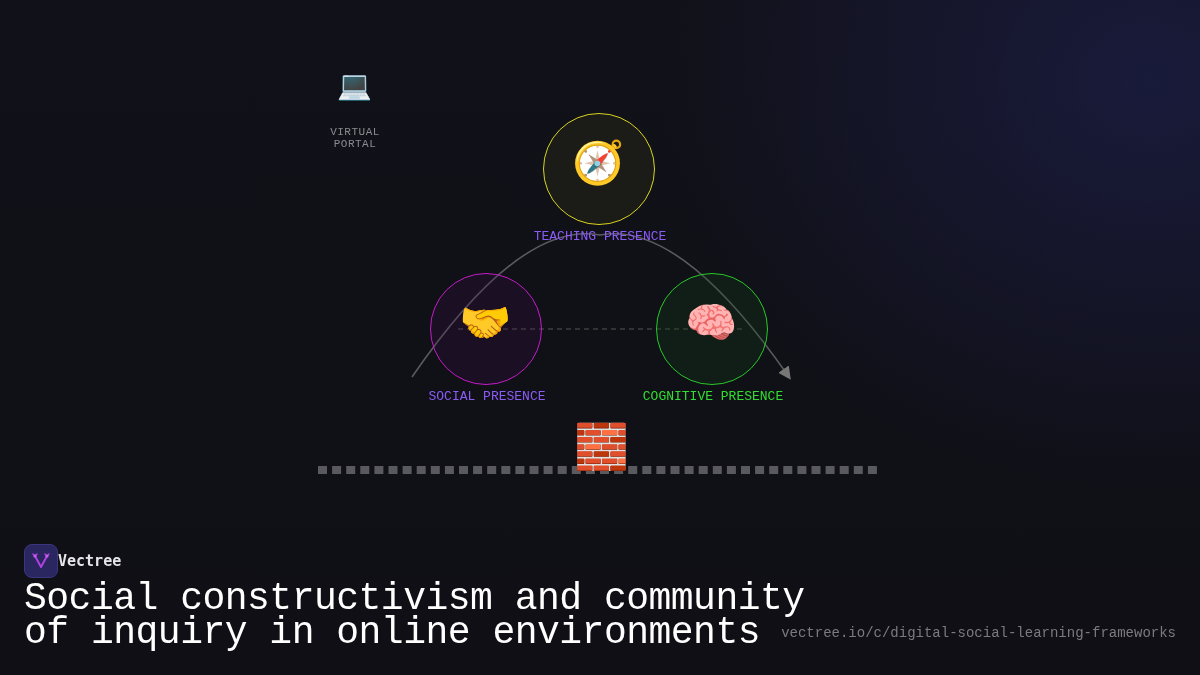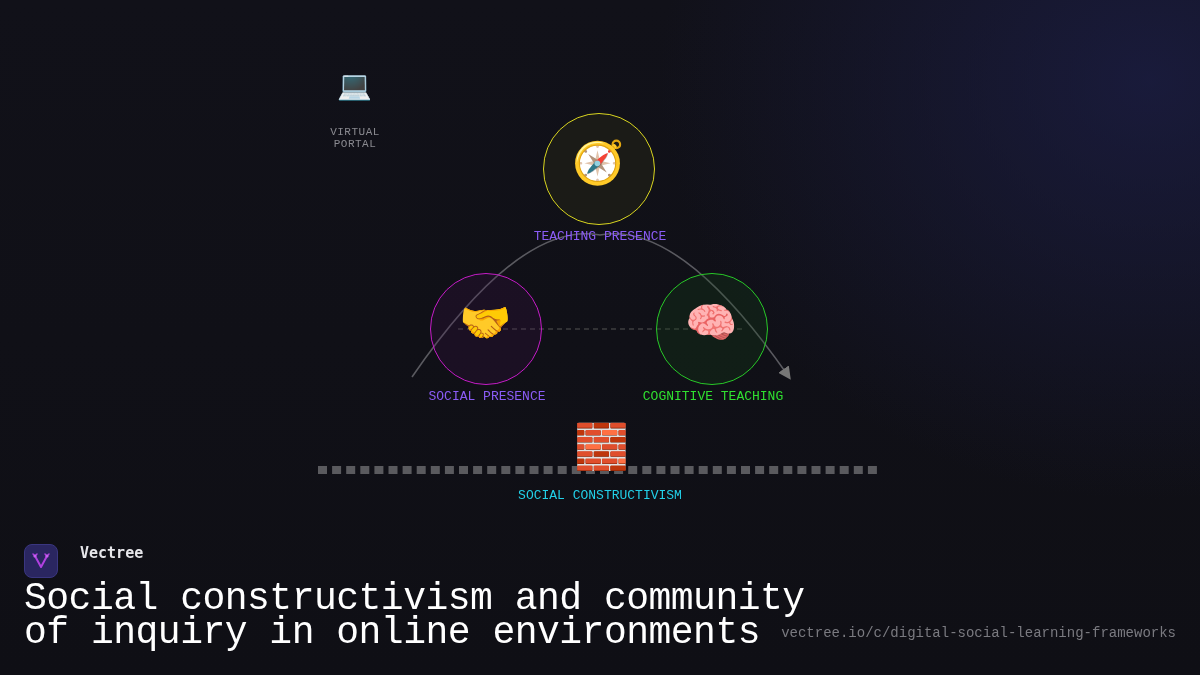--- a/index.html
+++ b/index.html
@@ -30,21 +30,21 @@
   .social { left:430px; top:273px; border:1px solid #c41cc6; background:rgba(70,20,80,0.22); }
   .cogn { left:656px; top:273px; border:1px solid #28c828; background:rgba(20,70,25,0.25); }
 
   .lbl-teach { left:500px; width:200px; top:229px; color:#8b5cf6; }
   .lbl-social { left:387px; width:200px; top:389px; color:#8b5cf6; }
   .lbl-cogn { left:613px; width:200px; top:389px; color:#30e030; }
 
   .brick { position:absolute; left:574px; top:426px; width:50px; height:48px; font-size:44px; line-height:48px; text-align:center; }
   .foundation-label { position:absolute; left:450px; width:300px; top:488px; text-align:center; font-size:13px; color:#22d0e8; }
 
-  .brand { position:absolute; left:24px; top:544px; display:flex; align-items:flex-start; gap:22px; }
+  .brand { position:absolute; left:24px; top:544px; display:flex; align-items:center; gap:0; }
   .logo { width:34px; height:34px; border-radius:8px; background:#2a2660; border:1px solid #3a3680; box-sizing:border-box; display:flex; align-items:center; justify-content:center; }
   .brand-name { font-family:"DejaVu Sans Mono", monospace; font-weight:bold; font-size:15px; color:#e6e6ea; }
 
   .title { position:absolute; left:24px; top:582px; width:820px; font-family:"Liberation Mono", monospace; font-weight:normal; font-size:38px; line-height:34px; color:#ffffff; letter-spacing:-0.5px; }
   .url { position:absolute; right:24px; top:625px; font-size:14px; color:#7a7a80; }
 </style>
 </head>
 <body>
 
 <div class="bg-glow"></div>
@@ -75,24 +75,23 @@
   <div class="node-label lbl-teach">TEACHING PRESENCE</div>
 
   <div class="node social">
     <div class="emoji">🤝</div>
   </div>
   <div class="node-label lbl-social">SOCIAL PRESENCE</div>
 
   <div class="node cogn">
     <div class="emoji">🧠</div>
   </div>
-  <div class="node-label lbl-cogn">COGNITIVE TEACHING</div>
+  <div class="node-label lbl-cogn">COGNITIVE PRESENCE</div>
 
   <div class="brick">🧱</div>
-  <div class="foundation-label">SOCIAL CONSTRUCTIVISM</div>
 
   <div class="brand">
     <div class="logo">
       <svg width="20" height="20" viewBox="0 0 20 20">
         <path d="M4,5 L10,16 L16,5" fill="none" stroke="#b040e0" stroke-width="2" stroke-linecap="round" stroke-linejoin="round"></path>
         <path d="M4,5 L2,3 M4,5 L6,3 M16,5 L14,3 M16,5 L18,3" stroke="#b040e0" stroke-width="1.5" stroke-linecap="round"></path>
         <circle cx="4" cy="5" r="1.6" fill="#c860f0"></circle>
         <circle cx="16" cy="5" r="1.6" fill="#c860f0"></circle>
       </svg>
     </div>

